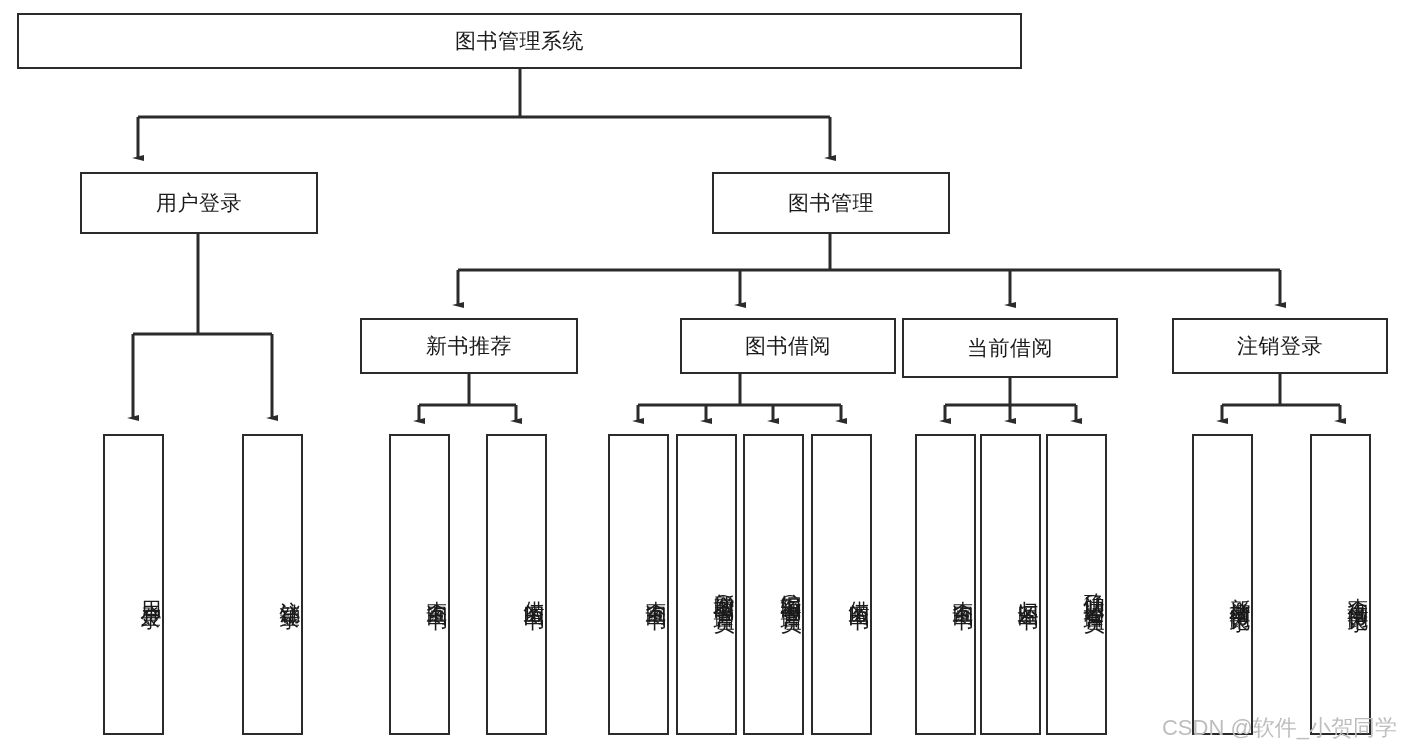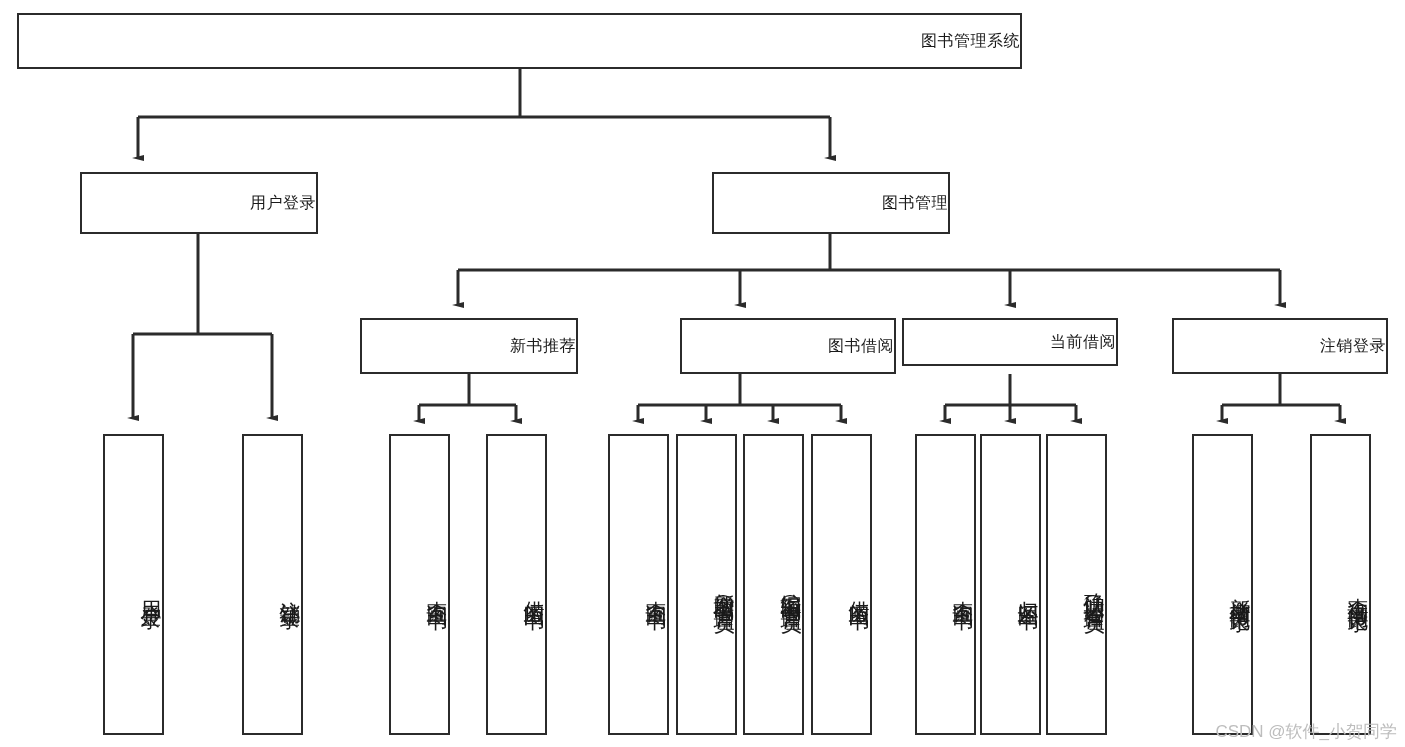--- a/index.html
+++ b/index.html
@@ -29,44 +29,43 @@
     position: absolute;
     box-sizing: border-box;
     border: 2px solid #2b2b2b;
     background: #ffffff;
     display: flex;
     align-items: center;
     justify-content: center;
     color: #1a1a1a;
   }
   .node.horiz {
-    font-size: 16px;
+    font-size: 21px;
     letter-spacing: 0.5px;
-    justify-content: flex-end;
   }
   .node.vert {
     writing-mode: vertical-rl;
     text-orientation: upright;
     font-size: 21px;
     letter-spacing: 3px;
     align-items: flex-start;
     justify-content: center;
     padding-top: 10px;
     line-height: 1.05;
   }
   .node.vert .lbl {
     writing-mode: vertical-rl;
     text-orientation: upright;
     white-space: nowrap;
   }
   #watermark {
     position: absolute;
     right: 8px;
     bottom: 4px;
-    font-size: 17px;
+    font-size: 22px;
     color: #bdbdbd;
     white-space: nowrap;
     user-select: none;
   }
 </style>
 </head>
 <body>
 
 <div id="canvas">
 
@@ -131,21 +130,21 @@
   <div class="node horiz" style="left:360px; top:318px; width:218px; height:56px;">
     <span class="lbl">新书推荐</span>
   </div>
 
   <div class="node horiz" style="left:712px; top:172px; width:238px; height:62px;">
     <span class="lbl">图书管理</span>
   </div>
   <div class="node horiz" style="left:632px; top:318px; width:216px; height:56px;margin-left:48px;">
     <span class="lbl">图书借阅</span>
   </div>
-  <div class="node horiz" style="left:902px; top:318px; width:216px; height:48px;">
+  <div class="node horiz" style="left:902px; top:318px; width:216px; height:60px;">
     <span class="lbl">当前借阅</span>
   </div>
   <div class="node horiz" style="left:1172px; top:318px; width:216px; height:56px;">
     <span class="lbl">注销登录</span>
   </div>
 
   <div class="node vert" style="left:103px; top:434px; width:61px; height:301px;">
     <span class="lbl">用户登录</span>
   </div>
   <div class="node vert" style="left:242px; top:434px; width:61px; height:301px;">

